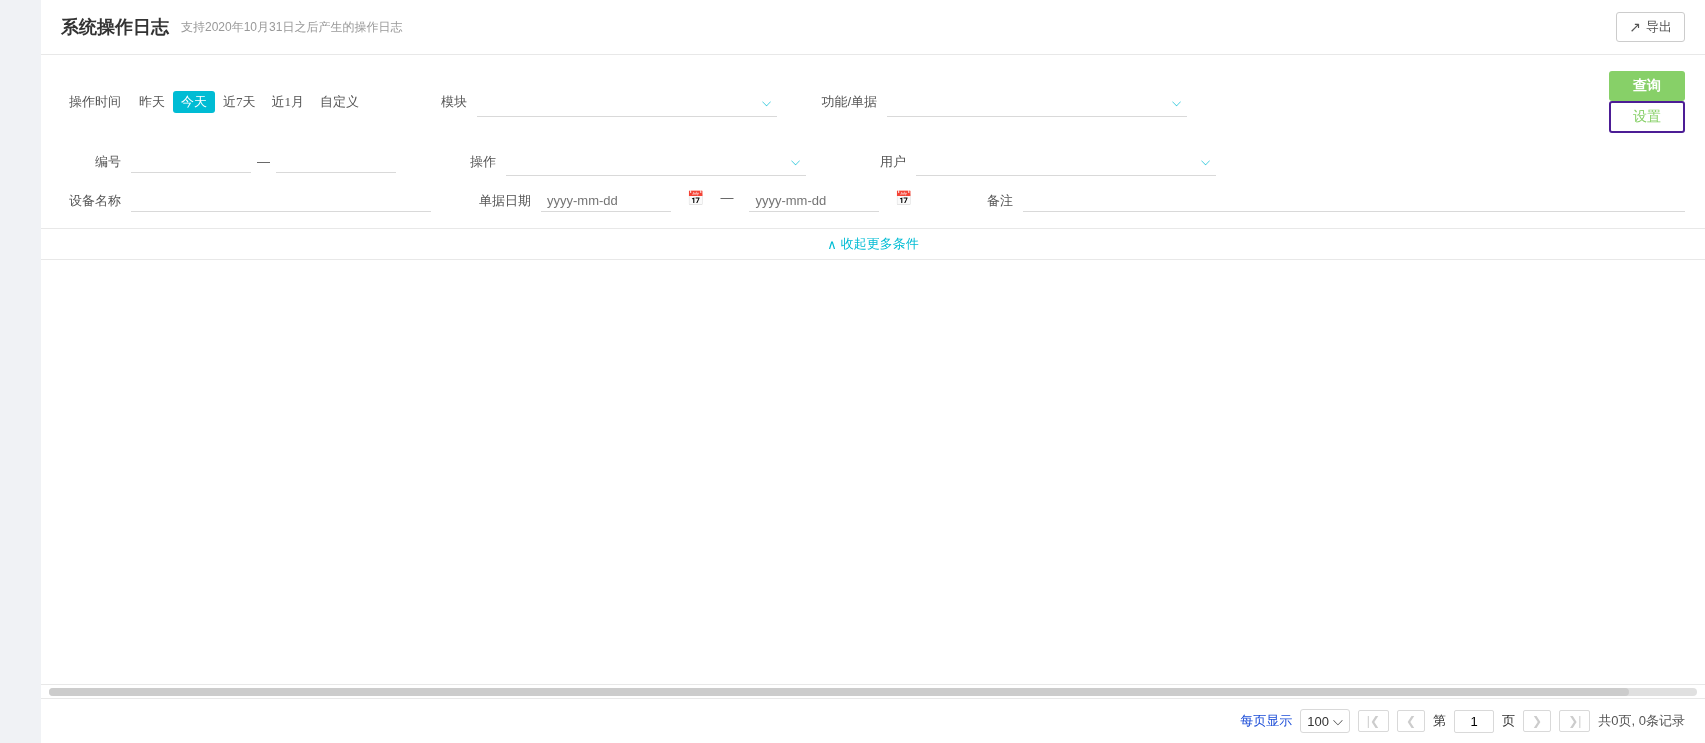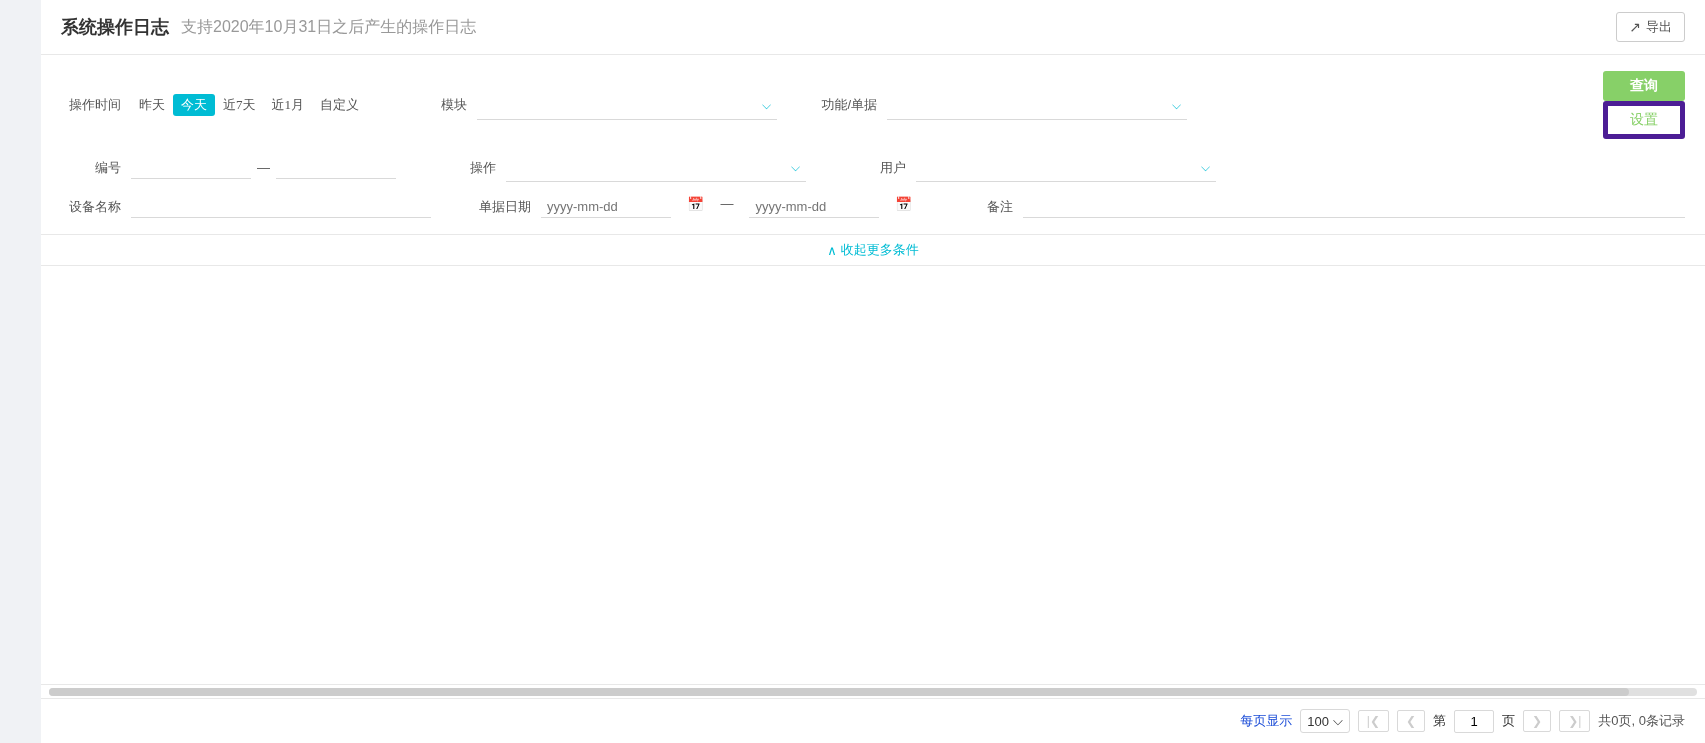--- a/index.html
+++ b/index.html
@@ -3,21 +3,21 @@
   <meta charset="utf-8">
   <style>
     * { box-sizing: border-box; margin: 0; padding: 0; }
     body { font-family: 'Microsoft YaHei', Arial, sans-serif; font-size: 13px; background: #f0f2f5; color: #333; }
 
     .page-container { width: 1705px; min-height: 743px; background: #f0f2f5; display: flex; flex-direction: column; padding-left: 41px; }
 
     
     .page-header { background: #fff; padding: 12px 20px; display: flex; align-items: center; border-bottom: 1px solid #e8e8e8; }
     .page-title { font-size: 18px; font-weight: bold; color: #333; margin-right: 12px; }
-    .page-subtitle { font-size: 16px; color: #999; }
+    .page-subtitle { font-size: 12px; color: #999; }
     .export-btn { margin-left: auto; display: flex; align-items: center; gap: 5px; border: 1px solid #ccc; background: #fff; padding: 5px 12px; border-radius: 3px; cursor: pointer; font-size: 13px; color: #555; }
     .export-icon { font-size: 14px; }
 
     
     .filter-area { background: #fff; padding: 16px 20px; border-bottom: 1px solid #e8e8e8; }
     .filter-row { display: flex; align-items: center; margin-bottom: 14px; gap: 0; }
     .filter-row:last-child { margin-bottom: 0; }
 
     .filter-label { min-width: 70px; text-align: right; padding-right: 10px; color: #555; font-size: 13px; flex-shrink: 0; }
 
@@ -39,21 +39,21 @@
     .range-input { border: none; border-bottom: 1px solid #d9d9d9; outline: none; width: 120px; padding: 3px 6px; font-size: 13px; background: transparent; }
     .range-dash { color: #555; }
 
     
     .date-range { display: flex; align-items: flex-start; gap: 16px; }
     .date-input { border: none; border-bottom: 1px solid #d9d9d9; outline: none; width: 130px; padding: 3px 6px; font-size: 13px; color: #bbb; background: transparent; }
     .date-icon { color: #00bcd4; cursor: pointer; font-size: 14px; }
 
     
     .query-btn { background: #87d068; border: none; color: #fff; padding: 6px 22px; border-radius: 3px; cursor: pointer; font-size: 14px; font-weight: bold; }
-    .setting-btn { background: #fff; border: 5px solid #4c1d95; color: #87d068; padding: 5px 22px; border-radius: 3px; cursor: pointer; font-size: 14px; }
+    .setting-btn { background: #fff; border: 2px solid #4c1d95; color: #87d068; padding: 5px 22px; border-radius: 3px; cursor: pointer; font-size: 14px; }
 
     .btn-group { display: flex; flex-direction: column; margin-left: 20px; }
 
     
     .collapse-row { display: flex; justify-content: center; padding: 6px 0; background: #fff; border-bottom: 1px solid #e8e8e8; }
     .collapse-btn { background: none; border: none; color: #00bcd4; cursor: pointer; font-size: 13px; display: flex; align-items: center; gap: 4px; }
 
     
     .table-container { background: #fff; flex: 1; overflow: auto; }
     .data-table { width: 100%; border-collapse: collapse; }

